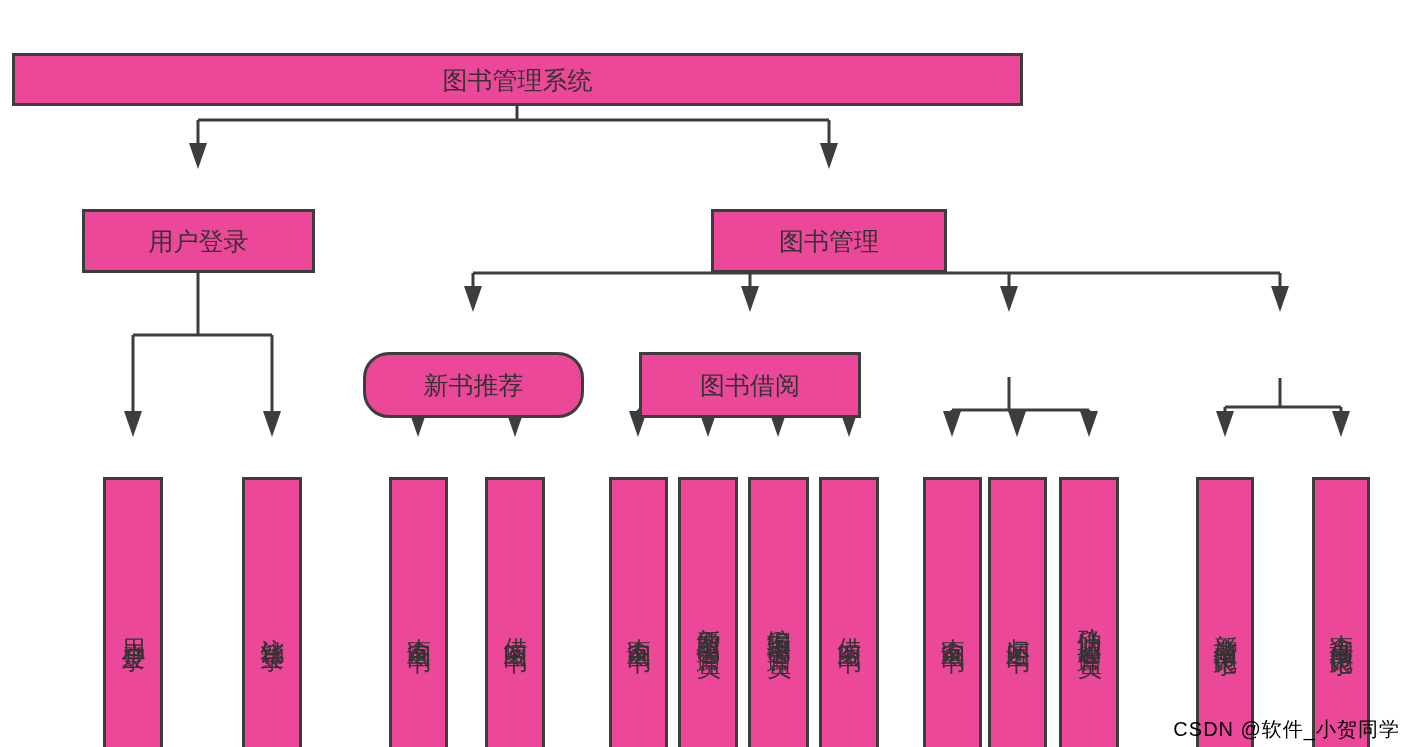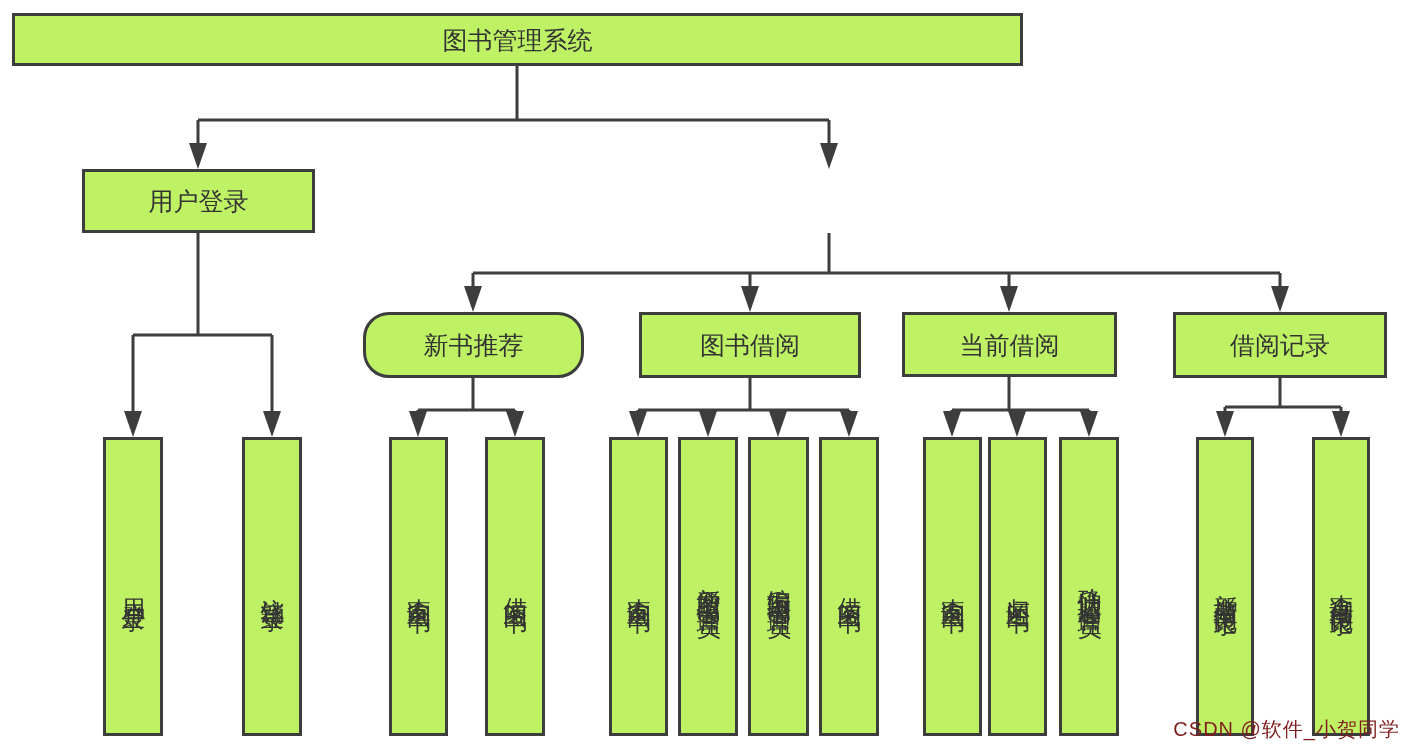--- a/index.html
+++ b/index.html
@@ -17,28 +17,29 @@
   }
   #connector-layer{
     position:absolute;
     left:0;top:0;
     width:1405px;height:747px;
   }
   .box{
     position:absolute;
     box-sizing:border-box;
     border:3px solid var(--line);
-    background:#bef264;
+    background:#ec4899;
     color:var(--text);
     display:flex;
     align-items:center;
     justify-content:center;
     font-size:25px;
     line-height:1.2;
     white-space:nowrap;
+    margin-top:40px;
   }
   .box.v{
     writing-mode:vertical-lr;
     text-orientation:mixed;
     letter-spacing:4px;
     font-size:24px;
     white-space:normal;
     top:437px;
     height:299px;
   }
@@ -64,21 +65,21 @@
   #l9 {left:923px;  width:59px;}
   #l10{left:988px;  width:59px;}
   #l11{left:1059px; width:60px;}
   #l12{left:1196px; width:58px;}
   #l13{left:1312px; width:58px;}
   #watermark{
     position:absolute;
     right:5px;
     top:716px;
     font-size:20px;
-    color:#7f1d1d;
+    color:#000000;
     letter-spacing:1px;
     z-index:5;
     white-space:nowrap;
   }
   path.edge{stroke:var(--line);stroke-width:3;fill:none;}
   polygon.arrow{fill:var(--line);stroke:none;}
 </style>
 </head>
 <body>
 
@@ -130,25 +131,24 @@
     <g>
       <path class="edge" d="M1280 378 V407 M1225 407 H1341 M1225 407 V428 M1341 407 V428"></path>
       <polygon class="arrow" points="1216,411 1234,411 1225,437"></polygon>
       <polygon class="arrow" points="1332,411 1350,411 1341,437"></polygon>
     </g>
   </svg>
 
   <div class="box" id="b-root">图书管理系统</div>
 
   <div class="box" id="b-login">用户登录</div>
+  <div class="box" id="b-mgmt">图书管理</div>
 
   <div class="box" id="b-newbook">新书推荐</div>
   <div class="box" id="b-borrow">图书借阅</div>
-  <div class="box" id="b-current">当前借阅</div>
-  <div class="box" id="b-records">借阅记录</div>
 
   <div class="box v" id="l1">用户登录</div>
   <div class="box v" id="l2">注销登录</div>
   <div class="box v" id="l3">查询图书</div>
   <div class="box v" id="l4">借阅图书</div>
   <div class="box v" id="l5">查询图书</div>
   <div class="box v" id="l6">新增图书（管理员）</div>
   <div class="box v" id="l7">编辑图书（管理员）</div>
   <div class="box v" id="l8">借阅图书</div>
   <div class="box v" id="l9">查询图书</div>

